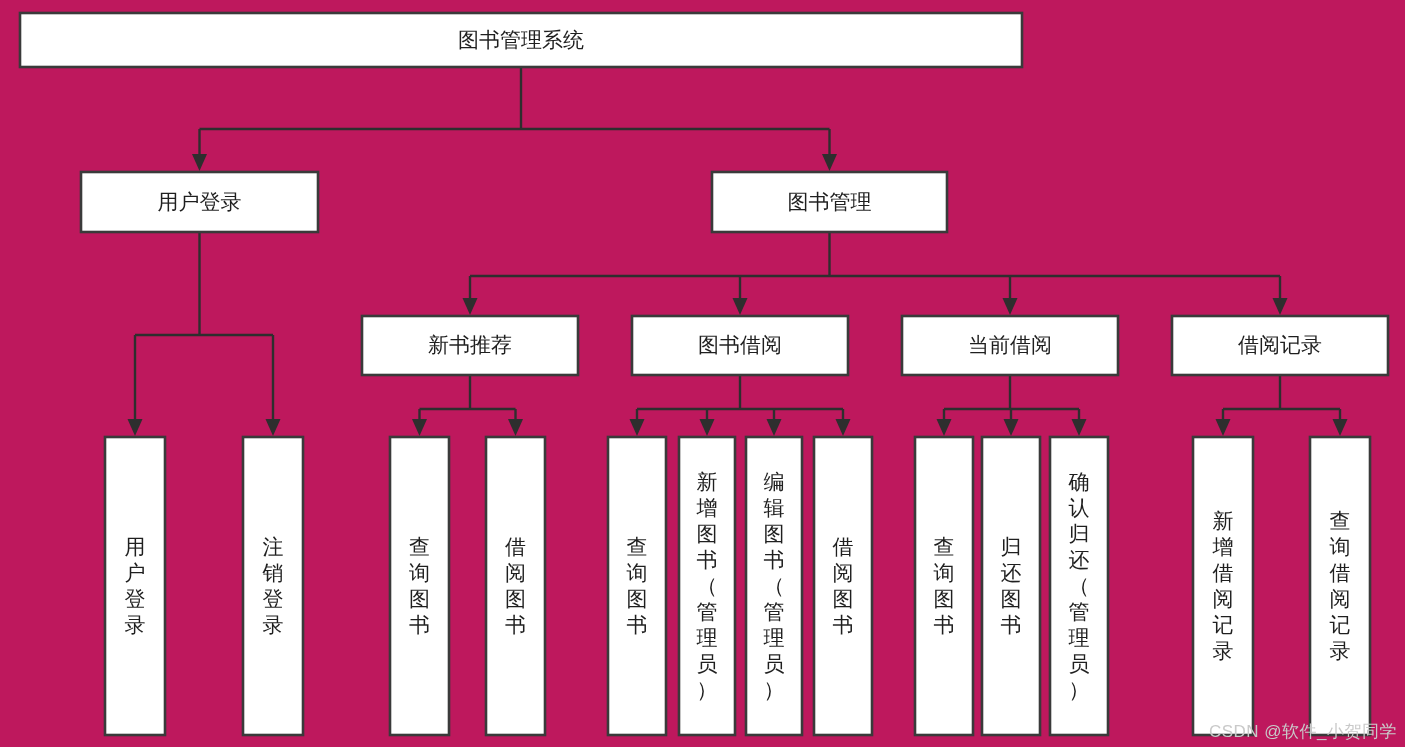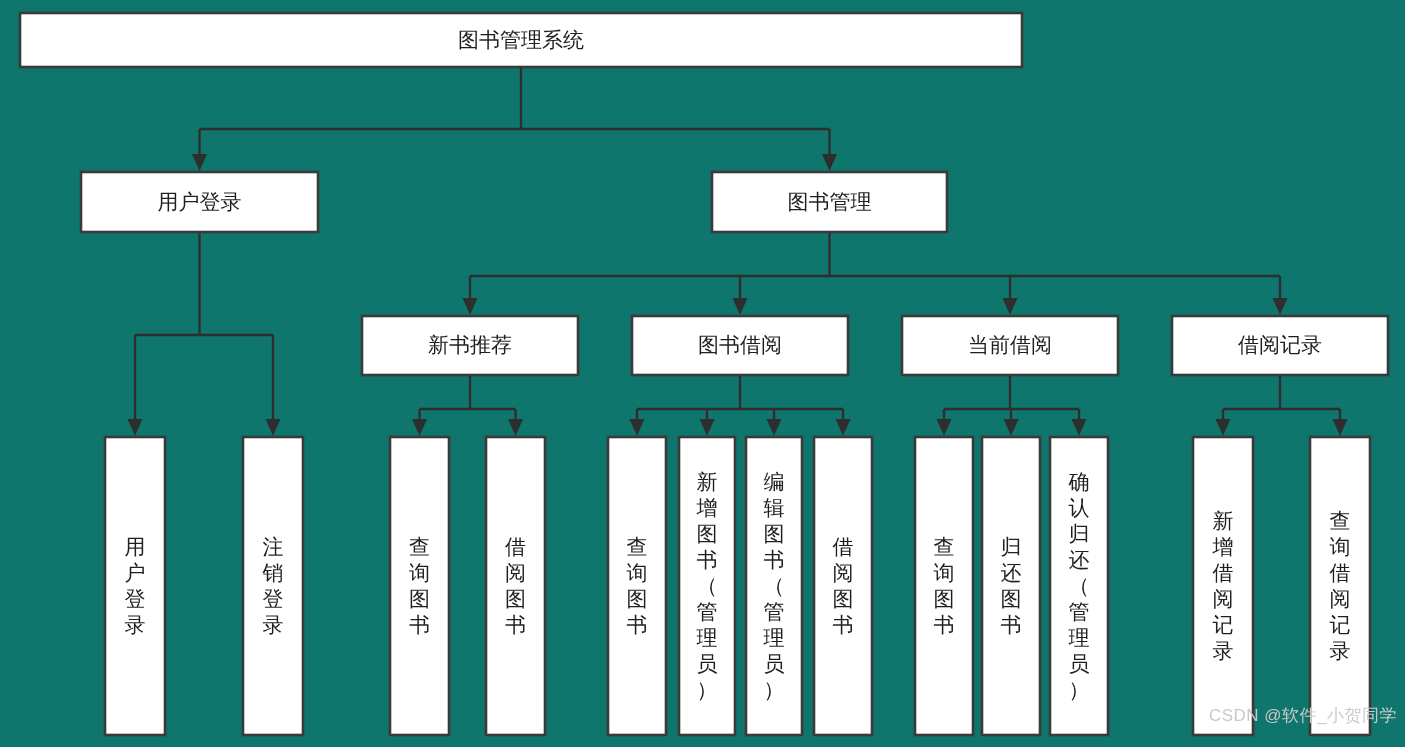--- a/index.html
+++ b/index.html
@@ -12,21 +12,21 @@
     width: 1405px;
     height: 747px;
     font-family: "Liberation Sans", "DejaVu Sans", sans-serif;
     overflow: hidden;
     position: relative;
   }
   #diagram-root {
     position: relative;
     width: 1405px;
     height: 747px;
-    background: #0f766e;
+    background: #be185d;
   }
   svg#flow-svg {
     position: absolute;
     left: 0;
     top: 0;
     width: 1405px;
     height: 747px;
     display: block;
   }
   .node-box {
@@ -53,21 +53,21 @@
     fill: none;
     stroke-linecap: butt;
   }
   .arrow-head {
     fill: #2e2e2e;
     stroke: none;
   }
   .watermark {
     position: absolute;
     right: 8px;
-    bottom: 20px;
+    bottom: 4px;
     color: #c9c9c9;
     font-size: 17px;
     font-family: "Liberation Sans", "DejaVu Sans", sans-serif;
     letter-spacing: 0.5px;
     white-space: nowrap;
     user-select: none;
   }
 </style>
 </head>
 <body>

